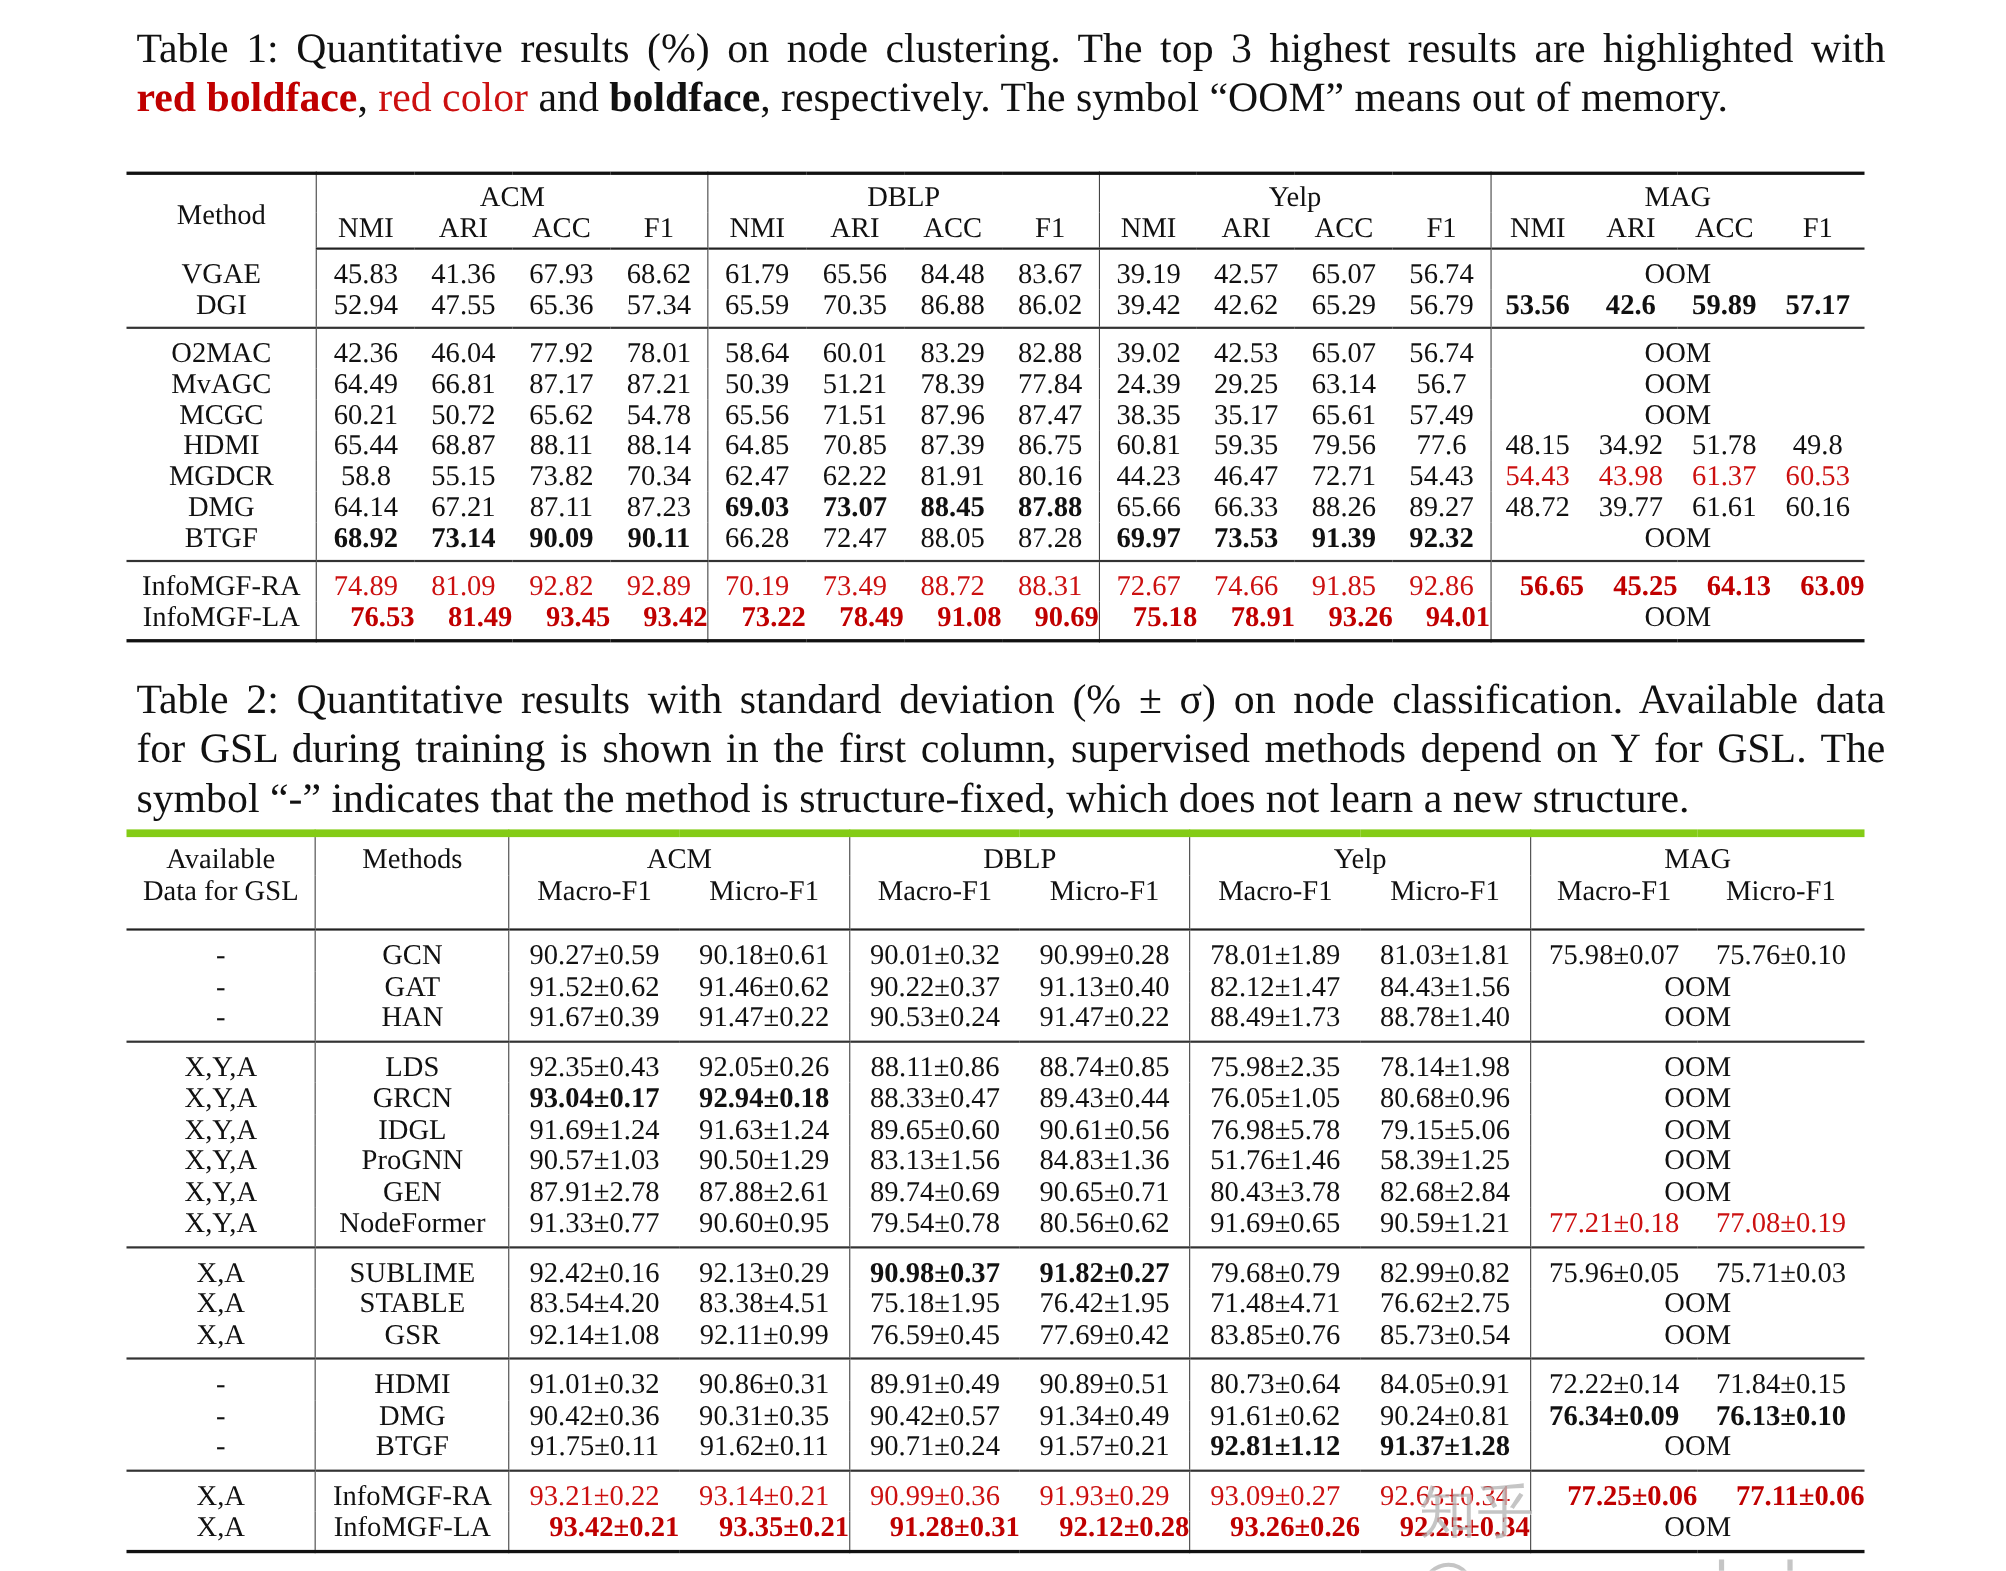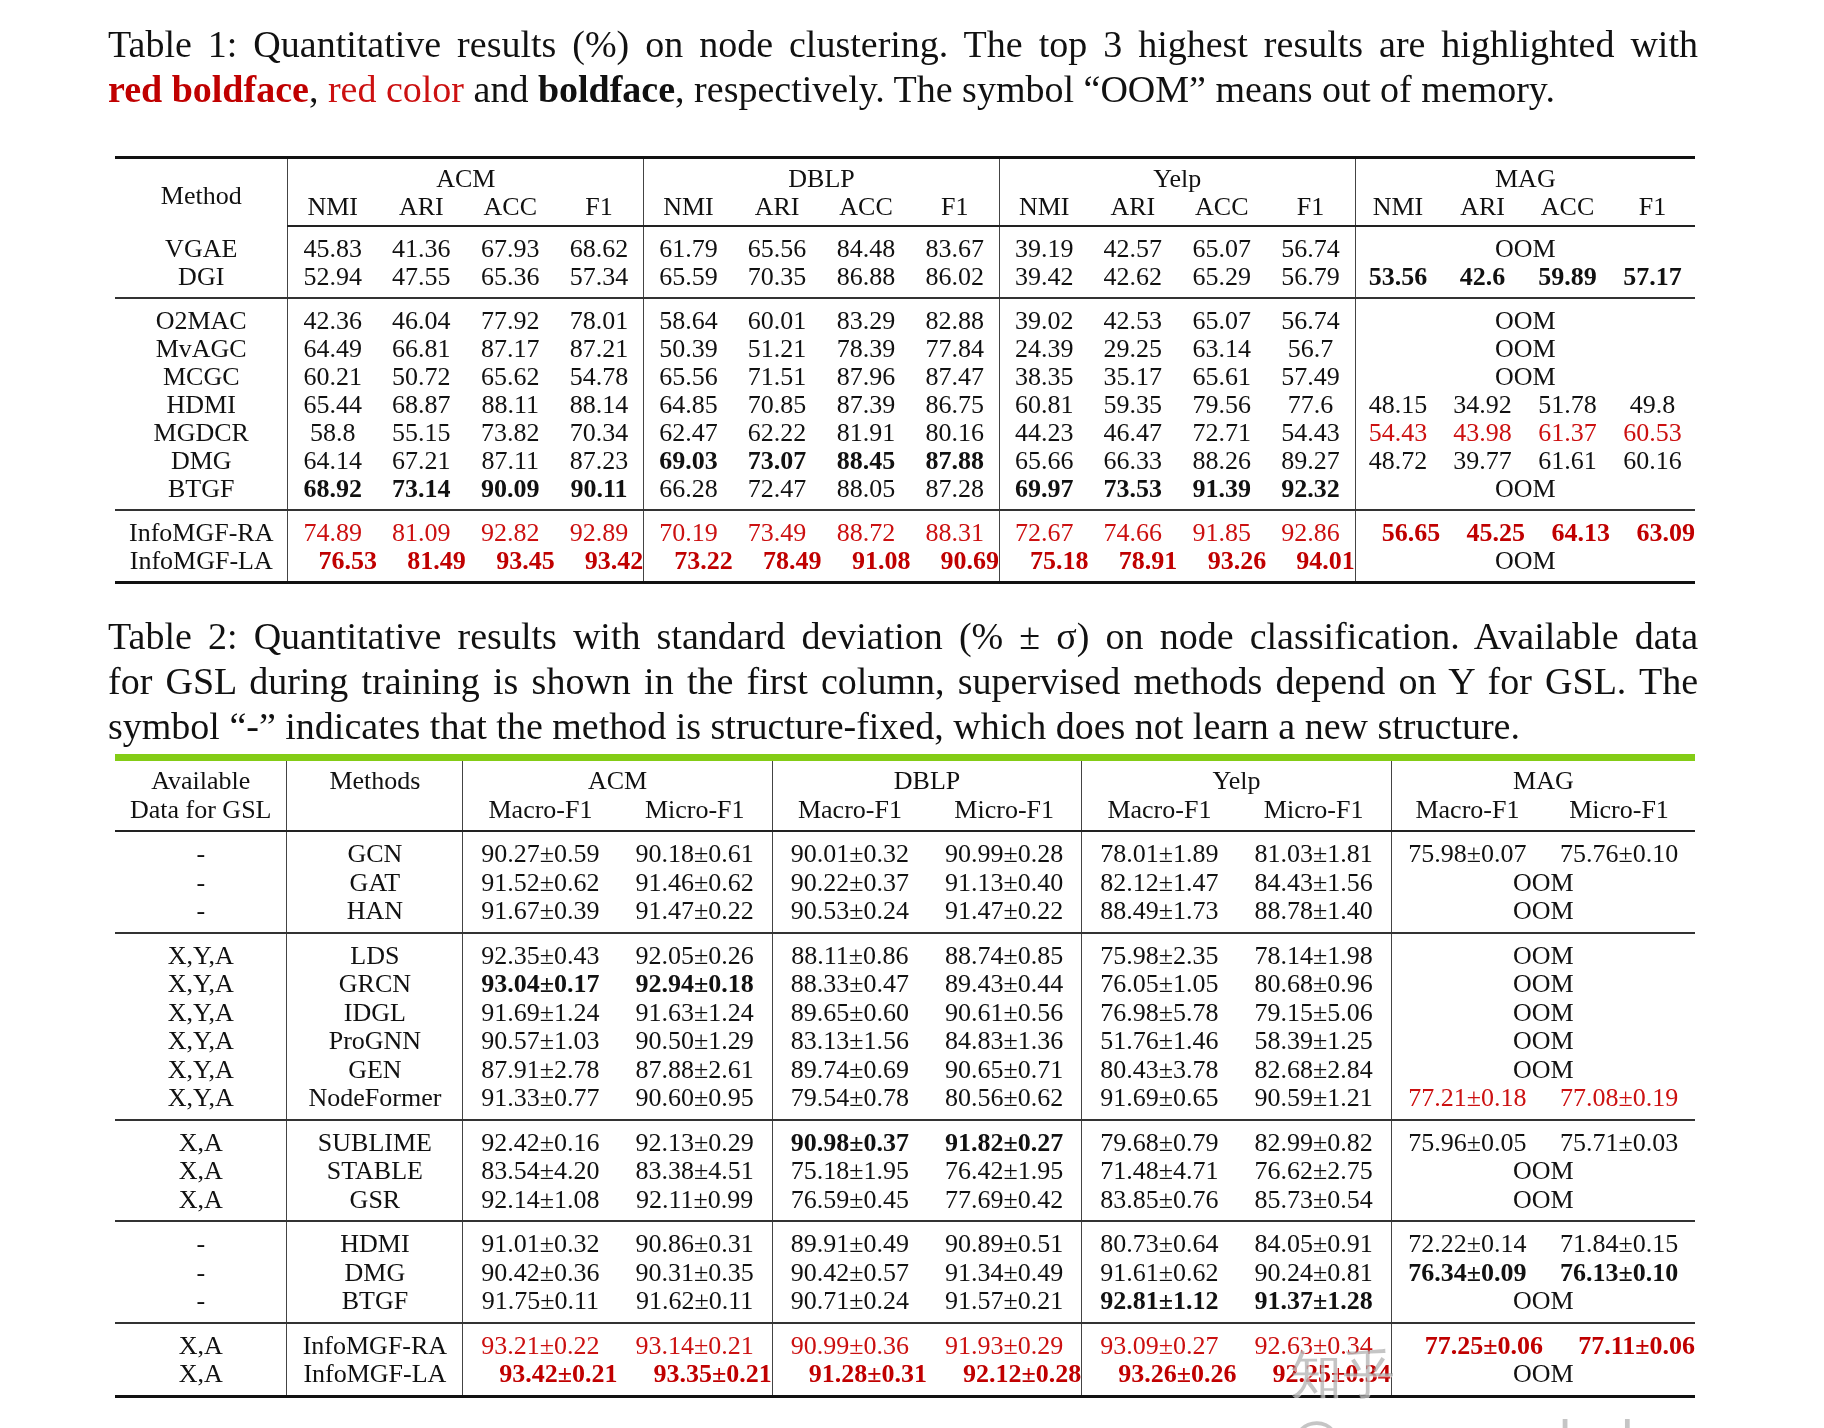--- a/index.html
+++ b/index.html
@@ -1,37 +1,37 @@
 <!DOCTYPE html>
 <html><head>
 <meta charset="utf-8">
 <style>
   html, body { margin:0; padding:0; background:#ffffff; }
   body { width:1824px; height:1428px; position:relative; overflow:hidden;
          font-family:"Liberation Serif","DejaVu Serif",serif; color:#111; }
-  .caption { position:absolute; left:108px; width:1590px; font-size:38px; line-height:45px;
+  .caption { position:absolute; left:124px; width:1590px; font-size:38px; line-height:45px;
              text-align:justify; text-align-last:justify; }
   .caption .line { display:block; white-space:nowrap; text-align-last:justify; }
   .caption .last { text-align-last:left; }
   .rb { color:#c00000; font-weight:bold; }
   .rc { color:#cc1010;margin-top:44px; }
   .bf { font-weight:bold; }
   table { position:absolute; border-collapse:collapse; font-size:26px; }
   td, th { padding:0; text-align:center; font-weight:normal; white-space:nowrap; }
   .t1 { left:115px; width:1580px; top:156px; border-top:3px solid #111; border-bottom:3px solid #111; }
   .t1 td { height:28px; line-height:28px; }
   .t1 thead tr:last-child td { border-bottom:2px solid #222; padding-bottom:4px;text-align:center; }
   .t1 thead tr:first-child td { padding-top:6px; }
   .vdiv { border-left:1.5px solid #444; }
   .gdiv td { border-top:2px solid #333; }
   .gpad td { padding-top:8px; }
   .gend td { padding-bottom:6px; }
   .t2 { left:115px; width:1580px; top:754px; border-top:7px solid #84cc16; border-bottom:3px solid #111; }
   .t2 td { height:28.5px; line-height:28.5px; }
-  .t2 thead tr:last-child td { border-bottom:2px solid #222; padding-bottom:6px; }
+  .t2 thead tr:last-child td { border-bottom:2px solid #222; padding-bottom:20px; }
   .t2 thead tr:first-child td { padding-top:6px; }
   .red { color:#cc1010; }
   .redb { color:#c00000; font-weight:bold;text-align:right; }
   .b { font-weight:bold; }
   .watermark { position:absolute; left:1290px; top:1340px; font-family:"DejaVu Sans",sans-serif;
                font-size:52px; color:rgba(150,150,150,0.55); letter-spacing:1px;
                text-shadow:1px 1px 0 rgba(255,255,255,0.6); pointer-events:none; }
 </style>
 </head>
 <body>

